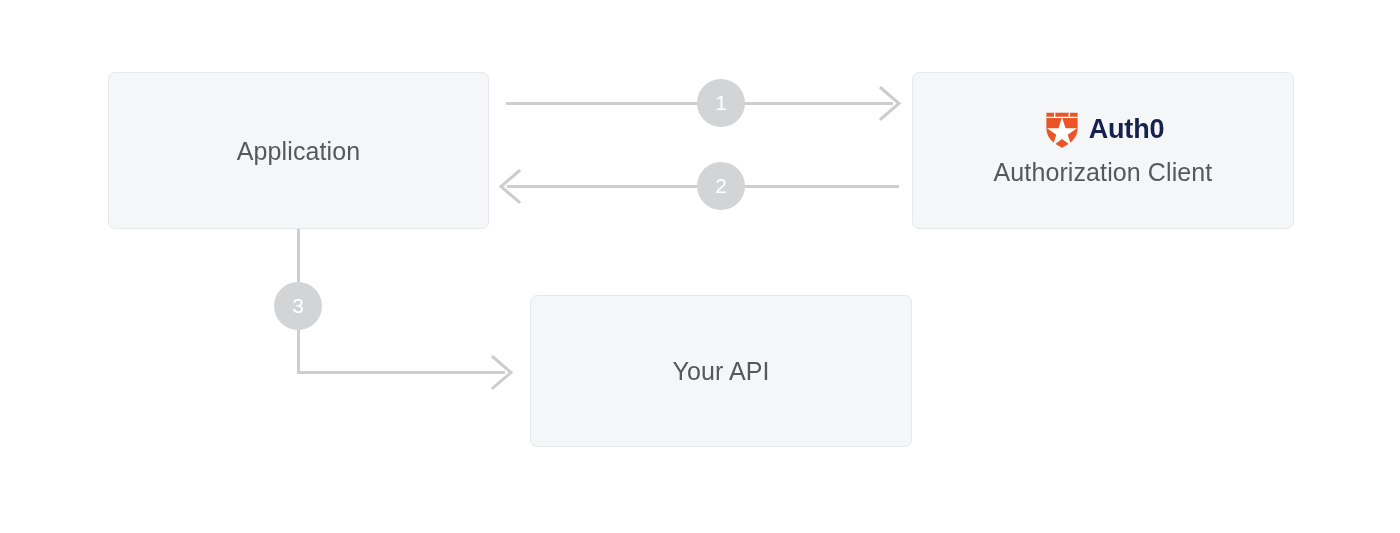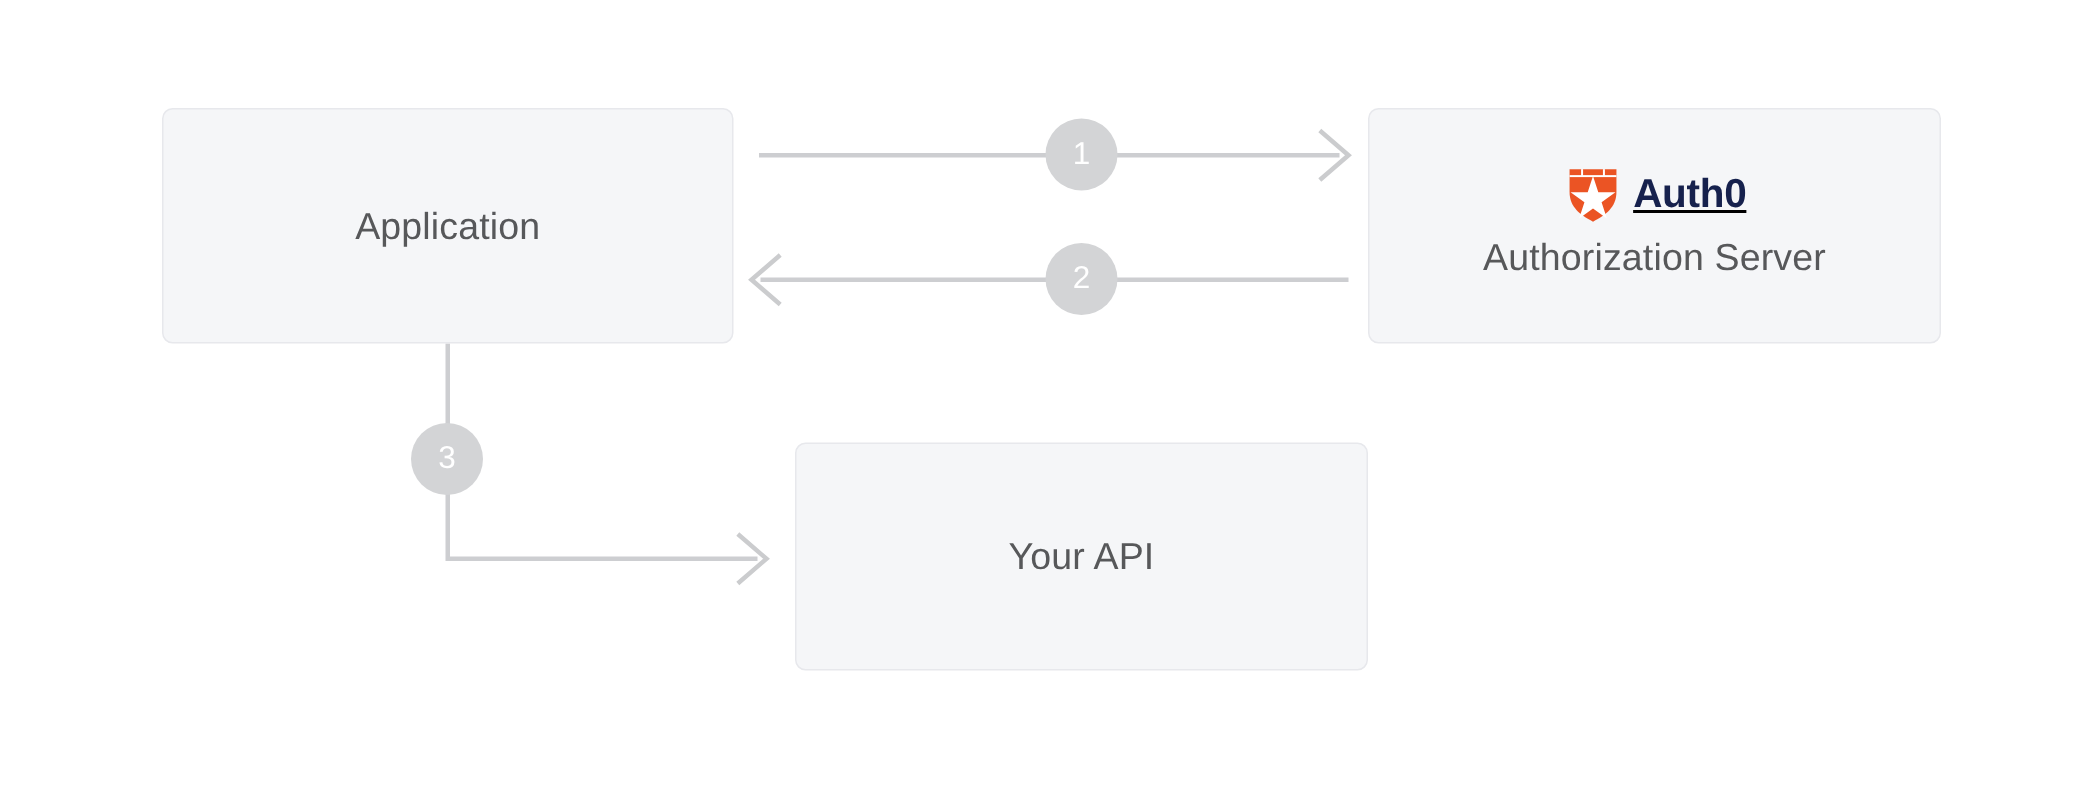--- a/index.html
+++ b/index.html
@@ -45,21 +45,20 @@
   #node-auth-server { left: 912px; top: 72px;  width: 382px; height: 157px; }
   #node-your-api    { left: 530px; top: 295px; width: 382px; height: 152px; }
 
   
   .brand-lockup {
     display: flex;
     align-items: center;
     justify-content: center;
     gap: 7px;
     margin-bottom: 3px;
-    text-decoration: underline;
   }
   .brand-logo {
     width: 40px;
     height: 40px;
     display: block;
   }
   .brand-name {
     color: #16214d;
     font-size: 27px;
     font-weight: 700;
@@ -143,21 +142,21 @@
 
         <path fill="#eb5424" d="M7 6 h50 v24.5 c0 15.8 -11.2 24.7 -25 31.5 C18.2 55.2 7 46.3 7 30.5 Z"></path>
         <path fill="#ffffff" d="M32 13.2 l5.65 17.4 h18.3 l-14.8 10.75 5.65 17.4 -14.8 -10.75 -14.8 10.75 5.65 -17.4 -14.8 -10.75 h18.3 Z"></path>
 
         <rect fill="#ffffff" x="7" y="12.4" width="50" height="2.1"></rect>
         <rect fill="#ffffff" x="19.3" y="6" width="2.1" height="7.2"></rect>
         <rect fill="#ffffff" x="42.6" y="6" width="2.1" height="7.2"></rect>
       </svg>
       <span class="brand-name">Auth0</span>
     </div>
-    <div class="node-label">Authorization Server</div>
+    <div class="node-label">Authorization Client</div>
   </div>
 
   <div class="node" id="node-your-api">
     <div class="node-label">Your API</div>
   </div>
 
   <div class="step-badge" id="badge-1">1</div>
   <div class="step-badge" id="badge-2">2</div>
   <div class="step-badge" id="badge-3">3</div>
 

